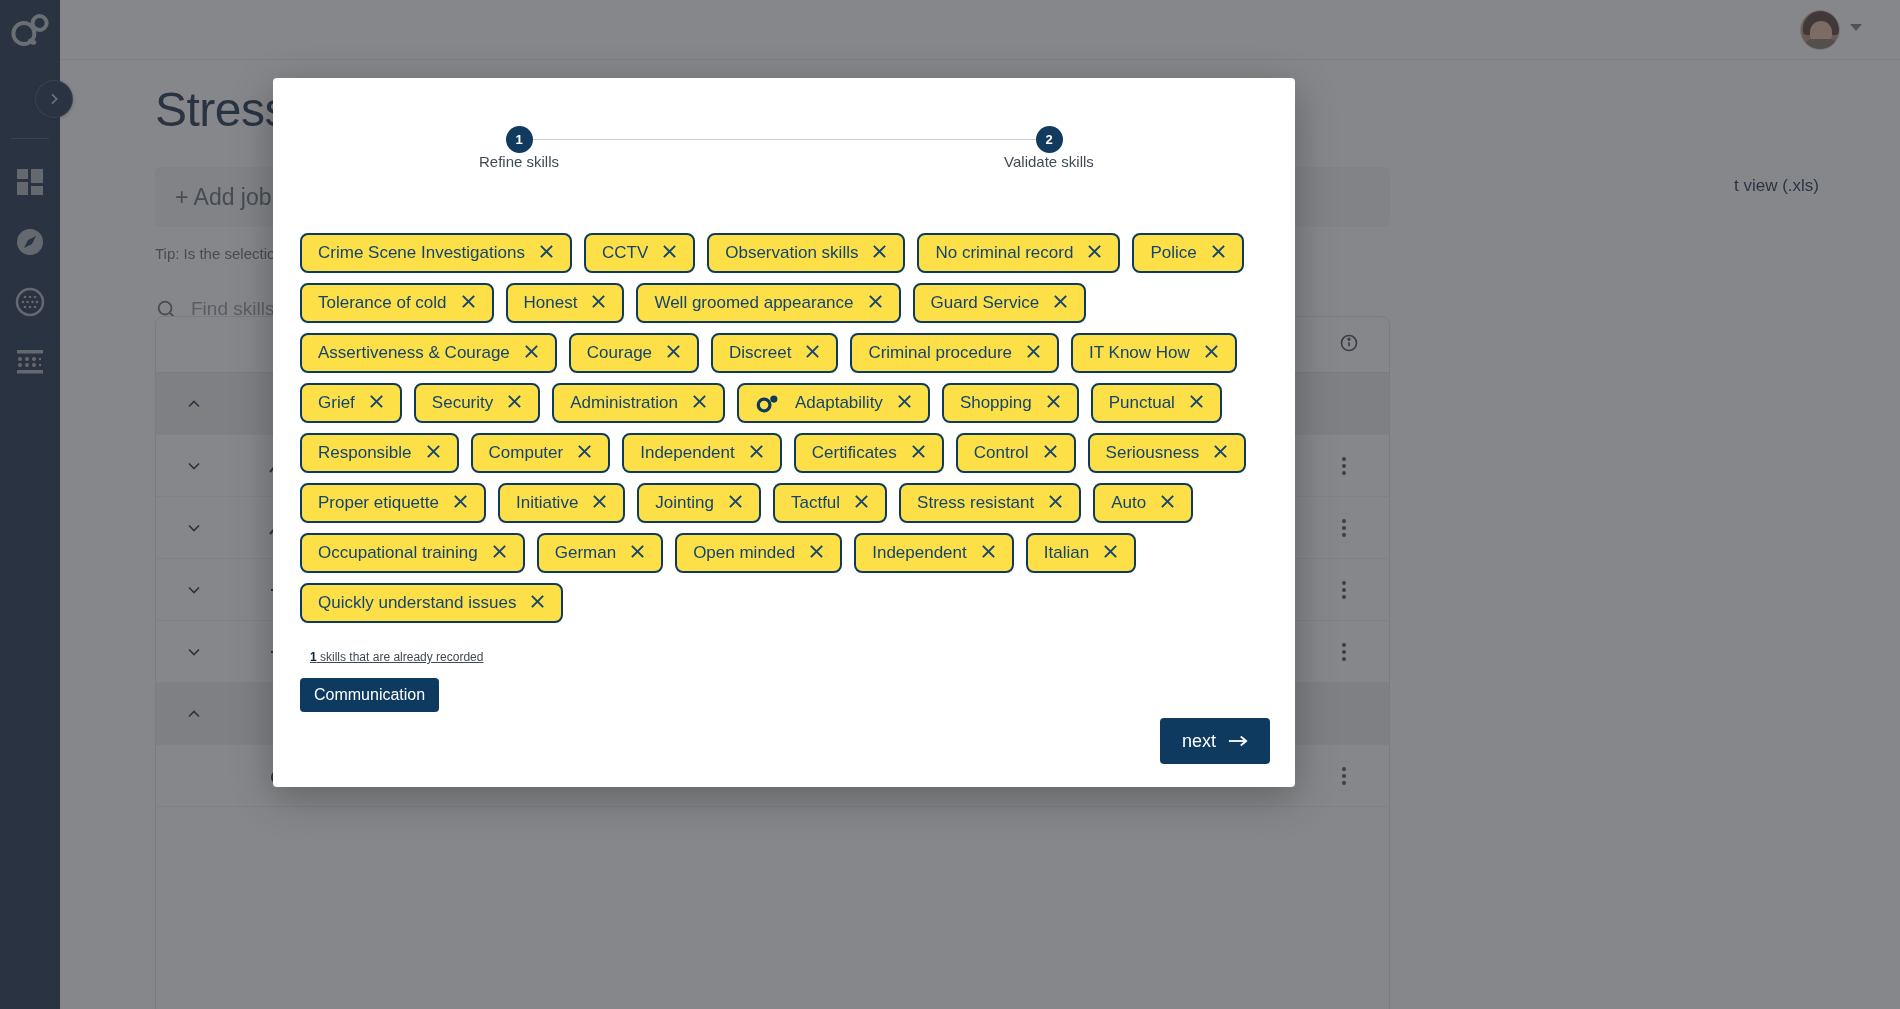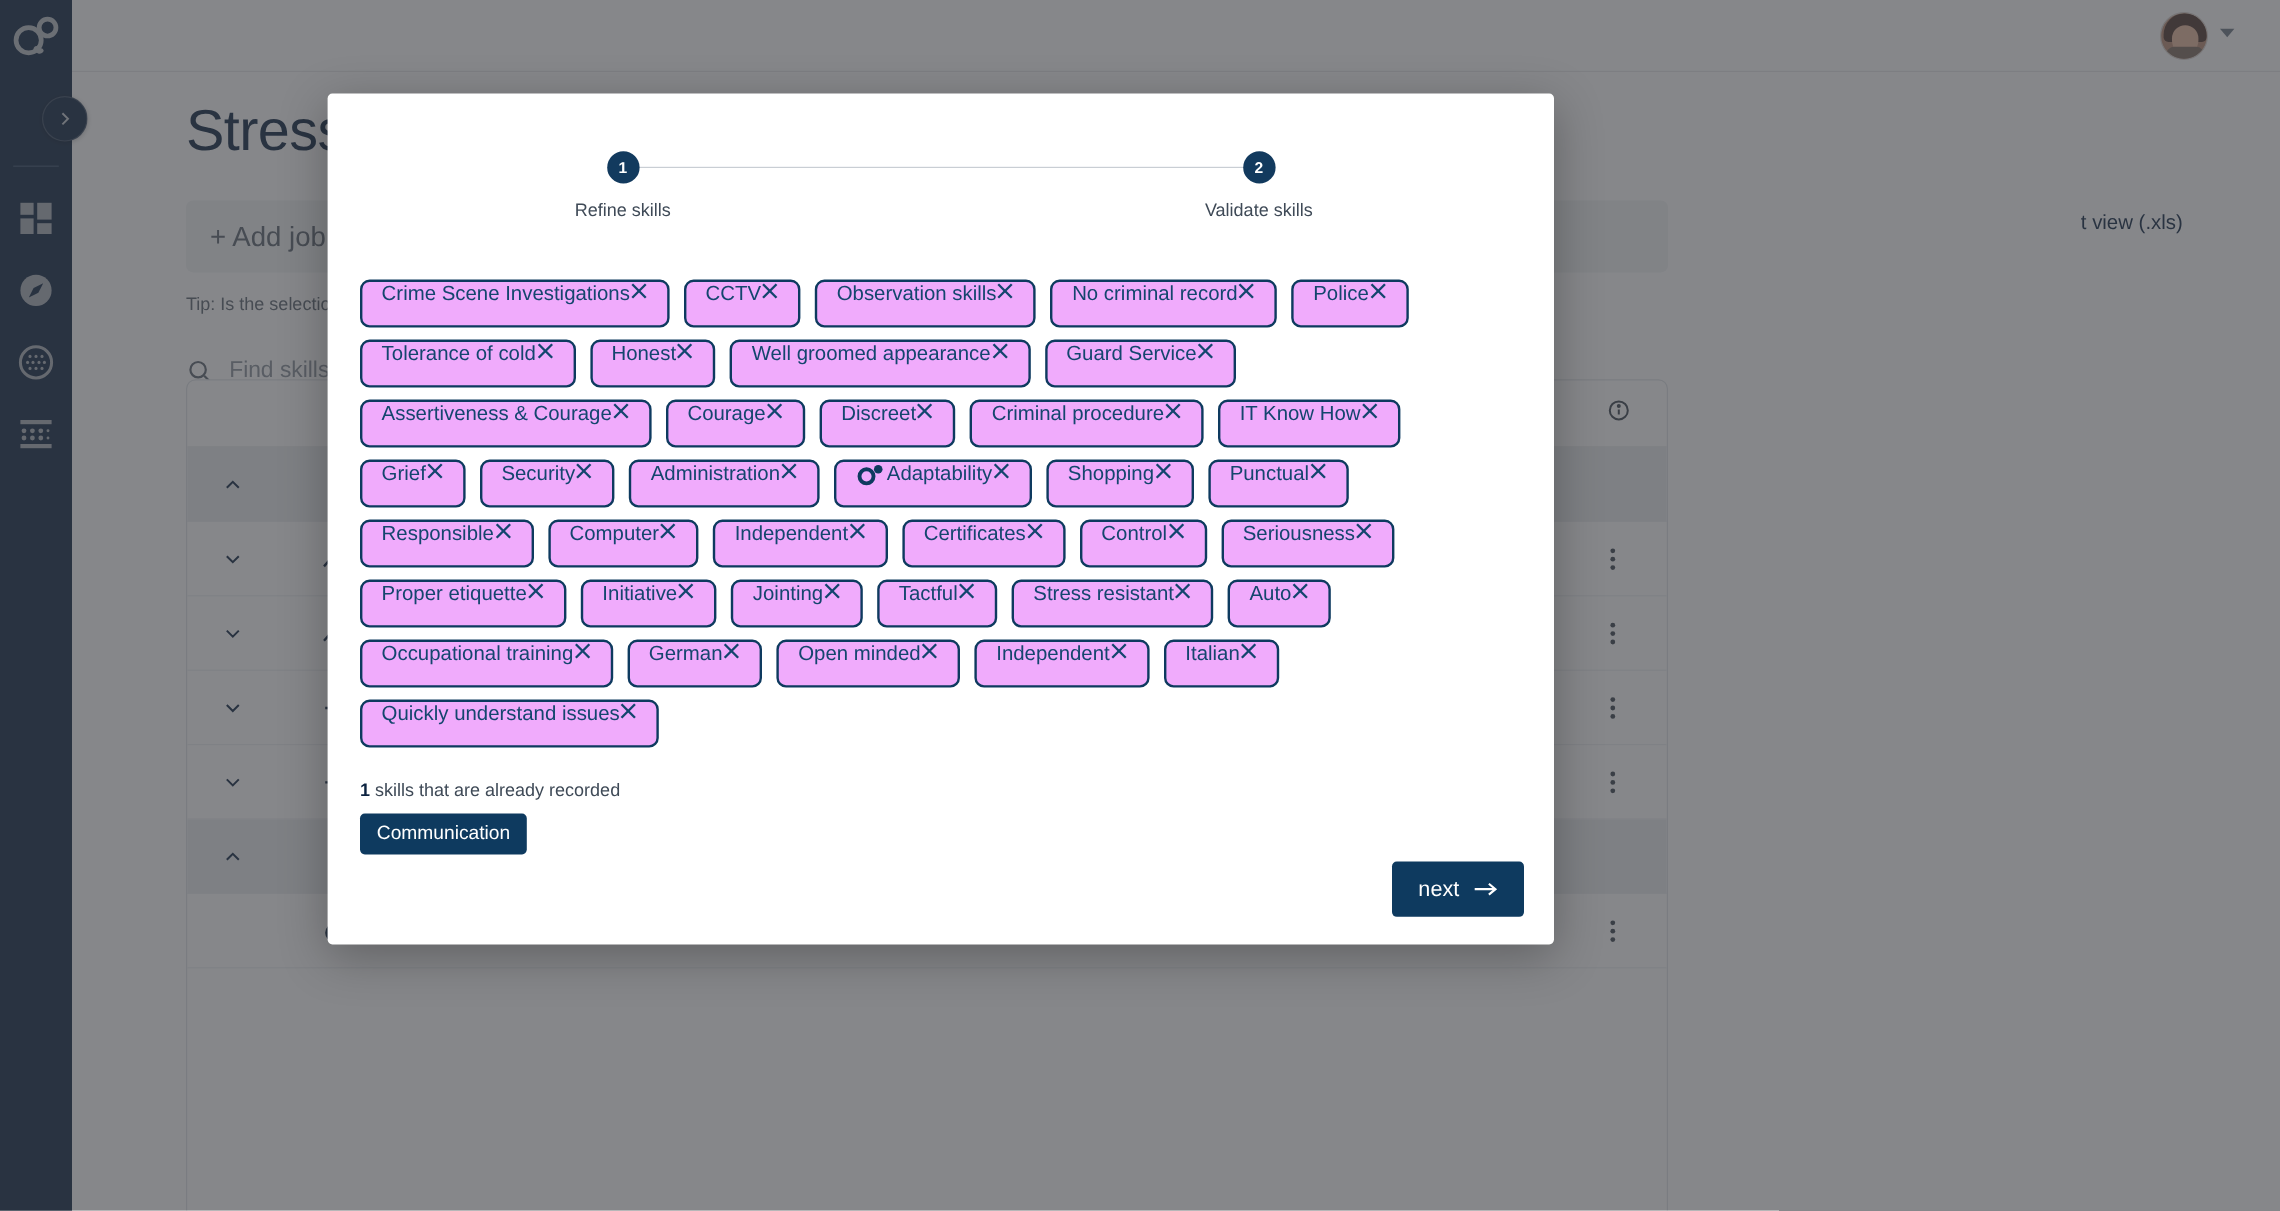--- a/index.html
+++ b/index.html
@@ -172,45 +172,45 @@
   .step.s1 { left: -5px; }
   .step.s2 { left: 525px; }
   .step-dot {
     width: 27px; height: 27px; border-radius: 50%;
     background: #123a5e; color: #ffffff;
     font-size: 13px; font-weight: bold;
     display: flex; align-items: center; justify-content: center;
     margin: 0 auto;
   }
   .step-label {
-    margin-top: 14px; font-size: 15px; color: #3f4a57;
+    font-size: 15px; color: #3f4a57;
   }
 
   .chips {
     position: absolute; left: 27px; top: 155px;
     width: 960px;
     display: flex; flex-wrap: wrap;
     gap: 10px 12px;
   }
   .chip {
-    display: inline-flex; align-items: flex-start; 
+    display: inline-flex; align-items: center; gap: 14px;
     height: 40px; padding: 0 16px;
     border: 2px solid #0e3a5f; border-radius: 8px;
-    background: #f0abfc;
+    background: #fde047;
     font-size: 17px; color: #14456e;
     white-space: nowrap; cursor: pointer;
   }
   .chip .chip-x {
     font-size: 17px; color: #14456e; font-weight: 600; line-height: 1;
   }
   .chip .chip-logo { display: flex; align-items: center; }
 
   .already-line {
-    position: absolute; left: 27px; top: 572px;
-    font-size: 15px; color: #3f4a57;
+    position: absolute; left: 37px; top: 572px;
+    font-size: 12px; color: #3f4a57; text-decoration: underline;
   }
   .already-line b { color: #0c2340; }
 
   .recorded-tags {
     position: absolute; left: 27px; top: 600px;
     display: flex; flex-wrap: wrap; gap: 10px; justify-content: center;
   }
   .tag-filled {
     background: #0e3a5f; color: #ffffff;
     height: 34px; padding: 0 14px; border-radius: 4px;

